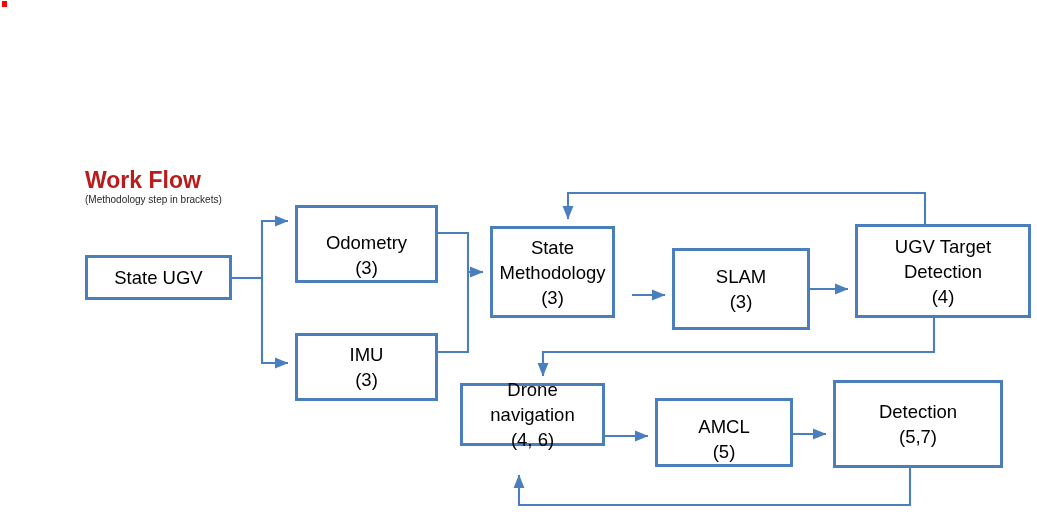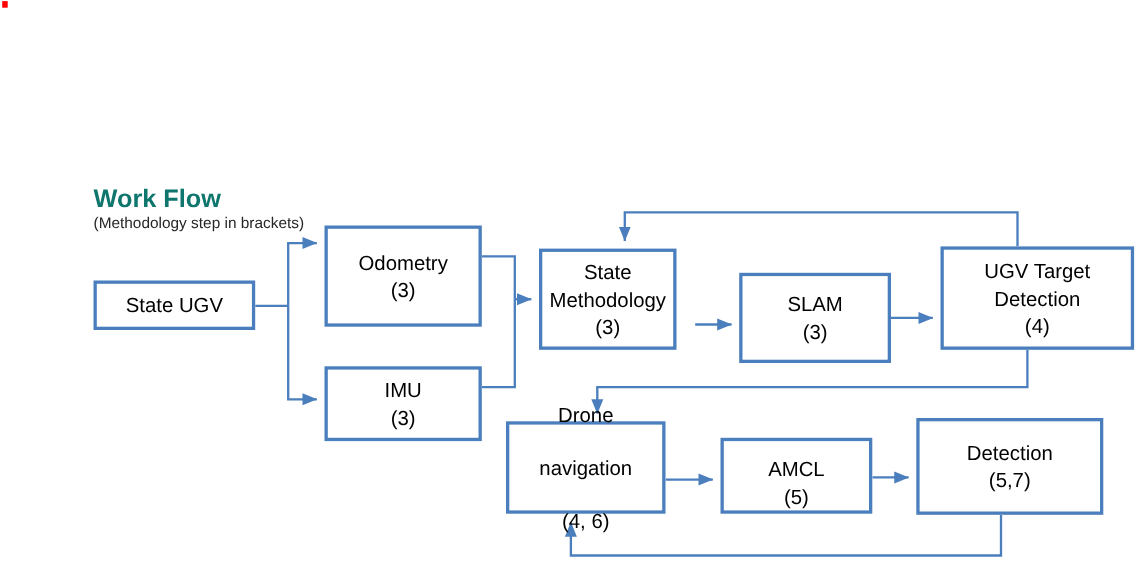--- a/index.html
+++ b/index.html
@@ -31,28 +31,28 @@
     height: 6px;
     background: #FF0000;
   }
   .title {
     position: absolute;
     left: 85px;
     top: 167px;
     font-size: 23px;
     font-weight: bold;
     letter-spacing: 0px;
-    color: #0f766e;
+    color: #b91c1c;
     white-space: nowrap;
   }
   .subtitle {
     position: absolute;
     left: 85px;
     top: 194px;
-    font-size: 14px;
+    font-size: 10px;
     color: #262626;
     white-space: nowrap;
   }
   .node-box {
     position: absolute;
     box-sizing: border-box;
     background: #ffffff;
     border: 3px solid #4A7EBC;
     display: flex;
     flex-direction: column;
@@ -112,21 +112,21 @@
     <path d="M793,434 L826,434" marker-end="url(#arrowhead)"></path>
 
     <path d="M910,468 L910,505 L519,505 L519,475" marker-end="url(#arrowhead)"></path>
   </g>
 </svg>
 
 <div class="node-box" id="node-jackal-ugv" style="left: 85px; top: 255px; width: 147px; height: 45px;">
   <span class="node-line">State UGV</span>
 </div>
 
-<div class="node-box" id="node-odometry" style="left: 295px; top: 205px; width: 143px; height: 92px;">
+<div class="node-box" id="node-odometry" style="left: 295px; top: 205px; width: 143px; height: 78px; justify-content: flex-end;">
   <span class="node-line">Odometry</span>
   <span class="node-line">(3)</span>
 </div>
 
 <div class="node-box" id="node-imu" style="left: 295px; top: 333px; width: 143px; height: 68px;">
   <span class="node-line">IMU</span>
   <span class="node-line">(3)</span>
 </div>
 
 <div class="node-box" id="node-state-estimation" style="left: 490px; top: 226px; width: 125px; height: 92px;">
@@ -139,21 +139,21 @@
   <span class="node-line">SLAM</span>
   <span class="node-line">(3)</span>
 </div>
 
 <div class="node-box" id="node-ugv-target-detection" style="left: 855px; top: 224px; width: 176px; height: 94px;">
   <span class="node-line">UGV Target</span>
   <span class="node-line">Detection</span>
   <span class="node-line">(4)</span>
 </div>
 
-<div class="node-box" id="node-drone-navigation" style="left: 460px; top: 383px; width: 145px; height: 84px; gap: 23px;">
+<div class="node-box" id="node-drone-navigation" style="left: 460px; top: 383px; width: 145px; height: 63px;">
   <span class="node-line">Drone</span>
   <span class="node-line">navigation</span>
   <span class="node-line">(4, 6)</span>
 </div>
 
 <div class="node-box" id="node-amcl" style="left: 655px; top: 398px; width: 138px; height: 69px; justify-content: flex-end;">
   <span class="node-line">AMCL</span>
   <span class="node-line">(5)</span>
 </div>
 

